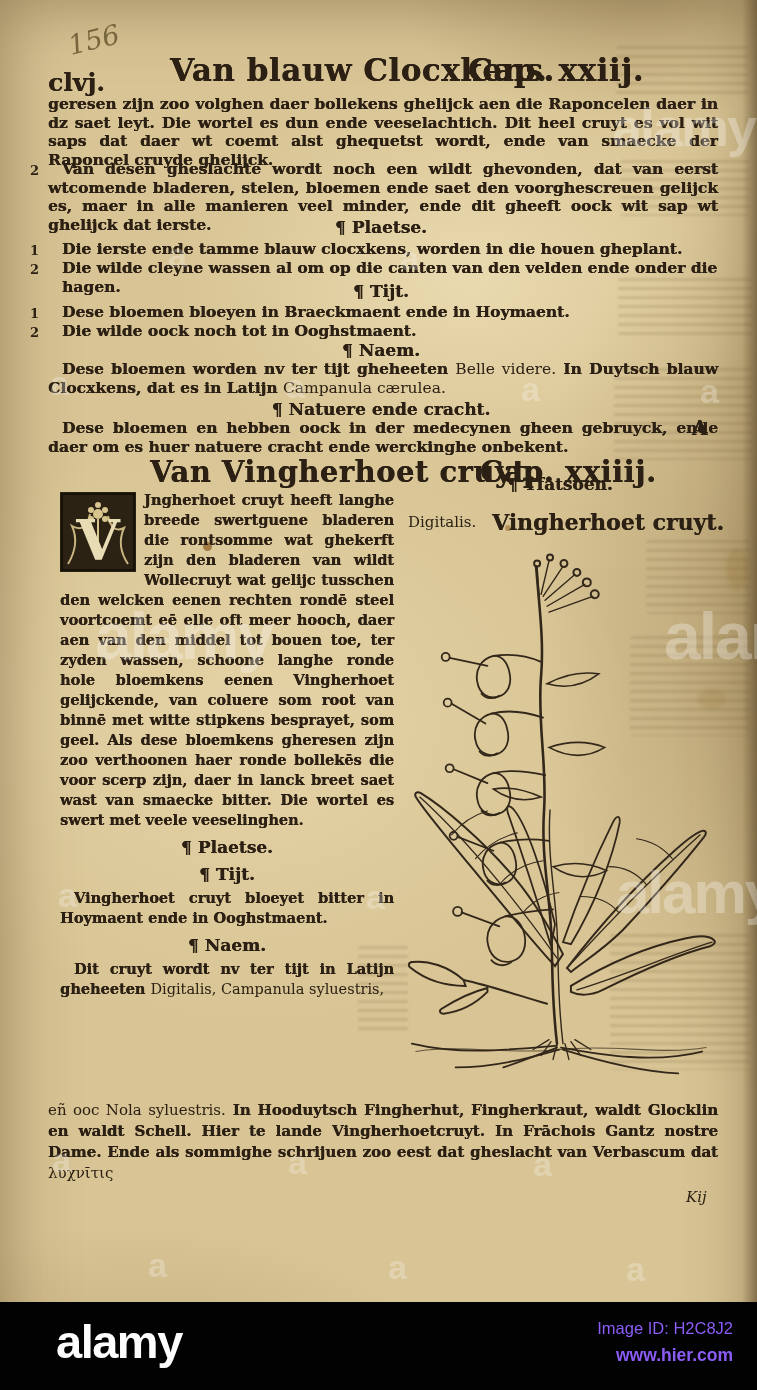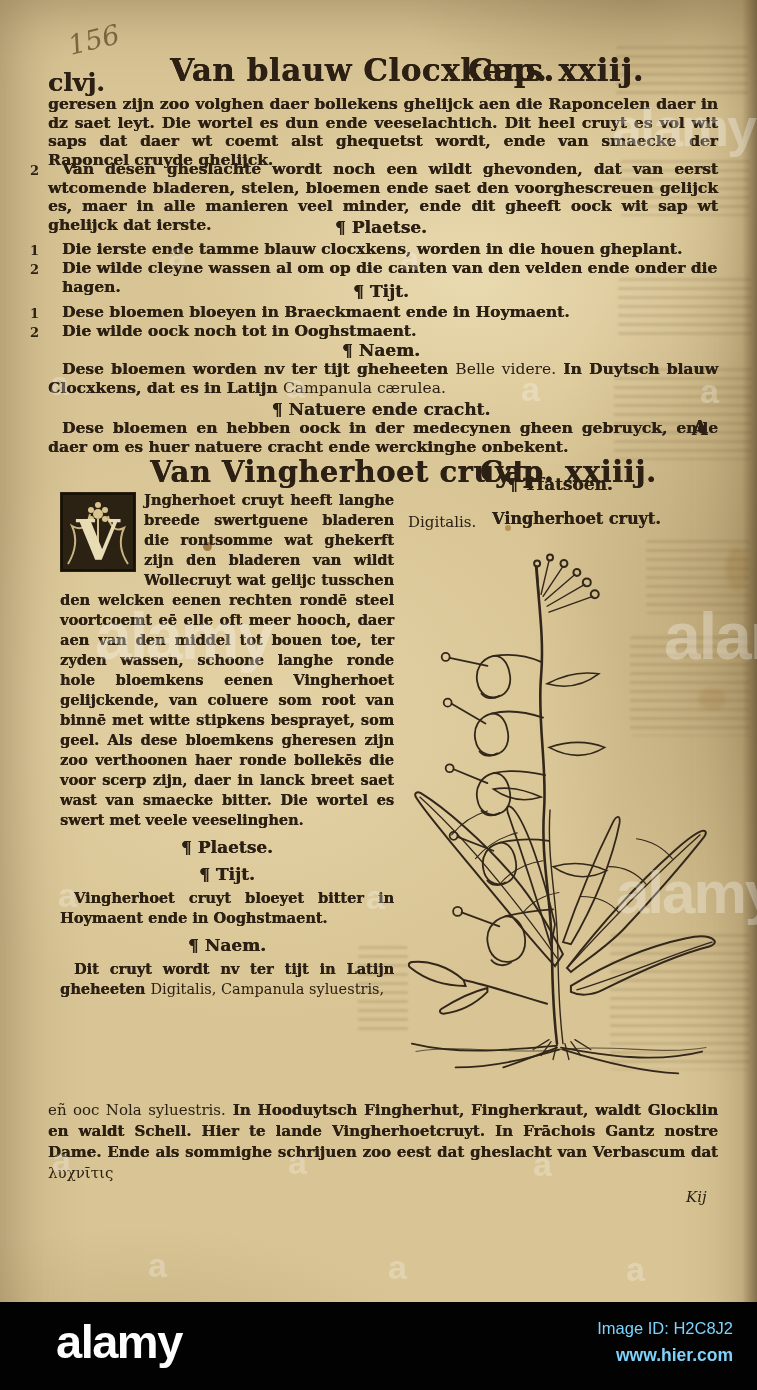--- a/index.html
+++ b/index.html
@@ -41,21 +41,21 @@
   #h-naem1{left:45px;top:340px;width:672px;}
   #para-naem1{left:48px;top:360px;width:670px;}
   #h-natuere{left:45px;top:399px;width:672px;}
   #para-natuere{left:48px;top:419px;width:670px;}
   #catchmark{left:692px;top:416px;font-size:20px;}
   
   #title2{left:150px;top:455px;font-size:29px;letter-spacing:.5px;}
   #cap2{left:468px;top:455px;font-size:29px;letter-spacing:.5px;margin-left:12px;}
   #h-tfatsoen{left:395px;top:474px;width:330px;}
   #fig-latin{left:408px;top:513px;font-size:15px;}
-  #fig-dutch{left:492px;top:509px;font-size:16px;}
+  #fig-dutch{left:492px;top:509px;font-size:22px;}
   #leftcol{left:60px;top:490px;width:334px;font-size:14.5px;line-height:20px;}
   #leftcol .hd{display:block;text-align:center;margin:7px 0 4px 0;}
   #leftcol p{margin:0;}
   #initial-block{float:left;width:76px;height:80px;margin:2px 8px 2px 0;}
   #plant{left:392px;top:535px;}
   #para-bottom{left:48px;top:1100px;width:670px;font-size:15px;line-height:21px;}
   #signature{left:686px;top:1188px;font-size:15px;font-style:italic;font-weight:400;}
   
   .ghost{
     background:repeating-linear-gradient(180deg, rgba(104,88,50,.20) 0 3px, rgba(104,88,50,0) 3px 9px);
@@ -66,21 +66,21 @@
   
   .wm{position:absolute;color:#fff;font-family:"Liberation Sans",sans-serif;
       font-weight:700;z-index:6;pointer-events:none;}
   .wm-big{opacity:.30;letter-spacing:-2px;}
   .wm-small{opacity:.26;}
   
   #footer{position:absolute;left:0;right:0;bottom:0;height:88px;background:#020202;z-index:10;}
   #footer-logo{position:absolute;left:56px;top:12px;color:#fdfdfd;
     font-family:"Liberation Sans",sans-serif;font-weight:700;font-size:47px;letter-spacing:-1.5px;}
   #footer-right{position:absolute;right:24px;top:17px;text-align:right;
-    font-family:"Liberation Sans",sans-serif;color:#7dd3fc;}
+    font-family:"Liberation Sans",sans-serif;color:#8b5cf6;}
   #footer-id{font-size:16.5px;font-weight:400;margin-bottom:7px;}
   #footer-url{font-size:17.5px;font-weight:700;}
   .edge-right{right:0;top:0;width:15px;height:100%;
     background:linear-gradient(270deg, rgba(70,52,24,.45), rgba(70,52,24,0));}
   svg{display:block;}
 </style>
 </head>
 <body>
 
 <div class="page">

